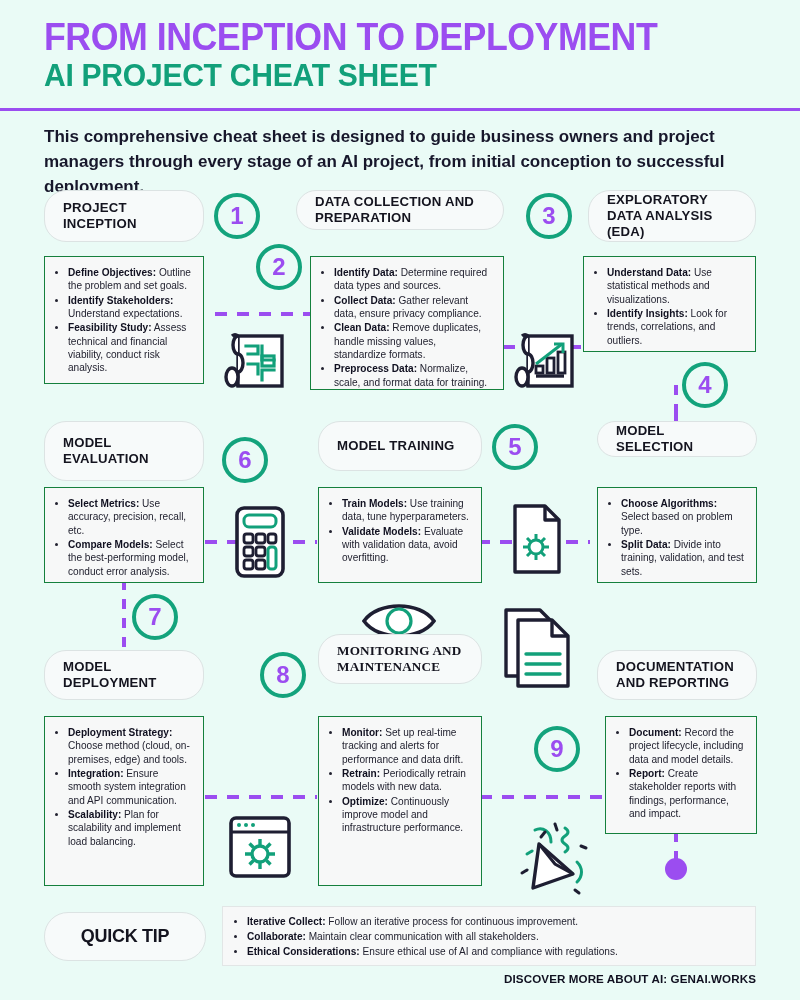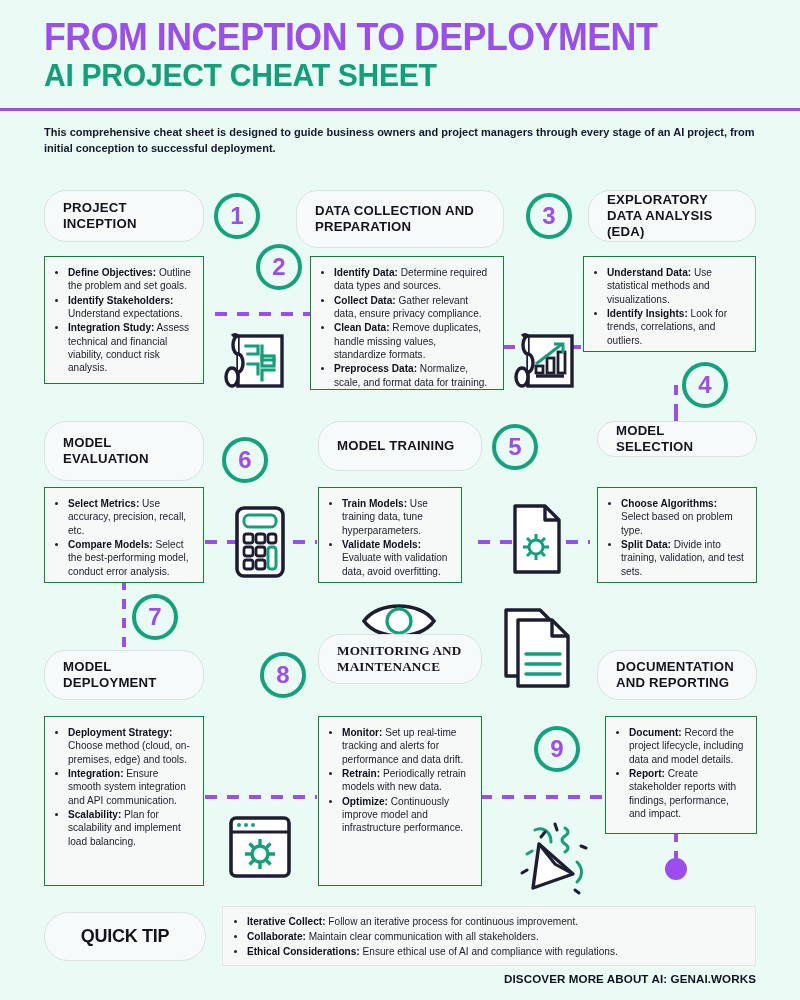--- a/index.html
+++ b/index.html
@@ -23,21 +23,21 @@
   }
   .title-sub{
     font-size:32px;line-height:1.05;font-weight:800;letter-spacing:-0.3px;
     color:#12A07A;text-transform:uppercase;
     transform:scaleX(0.94);transform-origin:left center;
     margin:0;
   }
   .rule{height:3px;background:#9B4DF0;margin:16px 0 0 0;}
   .intro{
     padding:14px 32px 0 44px;
-    font-size:11px;line-height:1.45;font-weight:700;color:#17172B;
+    font-size:17px;line-height:1.45;font-weight:700;color:#17172B;
     max-width:740px;
   }
 
   
   .pill{
     position:absolute;
     background:#F7FAFA;
     border:1px solid #DCE3E3;
     border-radius:22px;
     display:flex;align-items:center;
@@ -132,36 +132,36 @@
   <div class="pill" style="left:44px;top:190px;width:160px;height:52px;">
     <div class="pill-txt">PROJECT INCEPTION</div>
   </div>
   <div class="badge" style="left:214px;top:193px;">
     <span>1</span>
   </div>
   <div class="body-box" style="left:44px;top:256px;width:160px;height:128px;">
     <ul>
       <li><b>Define Objectives:</b><span> Outline the problem and set goals.</span></li>
       <li><b>Identify Stakeholders:</b><span> Understand expectations.</span></li>
-      <li><b>Integration Study:</b><span> Assess technical and financial viability, conduct risk analysis.</span></li>
+      <li><b>Feasibility Study:</b><span> Assess technical and financial viability, conduct risk analysis.</span></li>
     </ul>
   </div>
 
   <div class="icon" style="left:218px;top:330px;width:70px;height:62px;">
     <svg viewBox="0 0 70 62" width="70" height="62">
       <rect x="20" y="6" width="44" height="50" fill="#fff" stroke="#1E1E32" stroke-width="3.4"></rect>
       <path d="M28 16 h12 v8 h-10 M30 34 h10 v10 M44 16 v14 h12 M44 40 h12 M44 40 v10" stroke="#12A07A" stroke-width="3.2" fill="none" stroke-linecap="square"></path>
       <rect x="44" y="26" width="12" height="10" fill="none" stroke="#12A07A" stroke-width="3.2"></rect>
       <path d="M20 6 a5 9 0 0 0 0 18 a5 9 0 0 1 0 18 a5 9 0 0 0 0 14" fill="#fff" stroke="#1E1E32" stroke-width="3.4"></path>
       <path d="M14 6 a6 9 0 0 1 6 0" fill="none" stroke="#1E1E32" stroke-width="3.4"></path>
       <ellipse cx="14" cy="47" rx="6" ry="9" fill="#fff" stroke="#1E1E32" stroke-width="3.4"></ellipse>
     </svg>
   </div>
 
-  <div class="pill" style="left:296px;top:190px;width:208px;height:58px;">
+  <div class="pill" style="left:296px;top:190px;width:208px;height:40px;">
     <div class="pill-txt">DATA COLLECTION AND PREPARATION</div>
   </div>
   <div class="badge" style="left:256px;top:244px;">
     <span>2</span>
   </div>
   <div class="body-box" style="left:310px;top:256px;width:194px;height:134px;">
     <ul>
       <li><b>Identify Data:</b><span> Determine required data types and sources.</span></li>
       <li><b>Collect Data:</b><span> Gather relevant data, ensure privacy compliance.</span></li>
       <li><b>Clean Data:</b><span> Remove duplicates, handle missing values, standardize formats.</span></li>
@@ -209,21 +209,21 @@
       <li><b>Split Data:</b><span> Divide into training, validation, and test sets.</span></li>
     </ul>
   </div>
 
   <div class="pill" style="left:318px;top:421px;width:164px;height:50px;">
     <div class="pill-txt">MODEL TRAINING</div>
   </div>
   <div class="badge" style="left:492px;top:424px;">
     <span>5</span>
   </div>
-  <div class="body-box" style="left:318px;top:487px;width:144px;height:96px;">
+  <div class="body-box" style="left:318px;top:487px;width:164px;height:96px;">
     <ul>
       <li><b>Train Models:</b><span> Use training data, tune hyperparameters.</span></li>
       <li><b>Validate Models:</b><span> Evaluate with validation data, avoid overfitting.</span></li>
     </ul>
   </div>
 
   <div class="icon" style="left:505px;top:502px;width:64px;height:74px;">
     <svg viewBox="0 0 64 74" width="64" height="74">
       <path d="M10 4 h30 l14 14 v52 h-44 z" fill="#fff" stroke="#1E1E32" stroke-width="3.4" stroke-linejoin="round"></path>
       <path d="M40 4 v14 h14" fill="none" stroke="#1E1E32" stroke-width="3.4" stroke-linejoin="round"></path>

